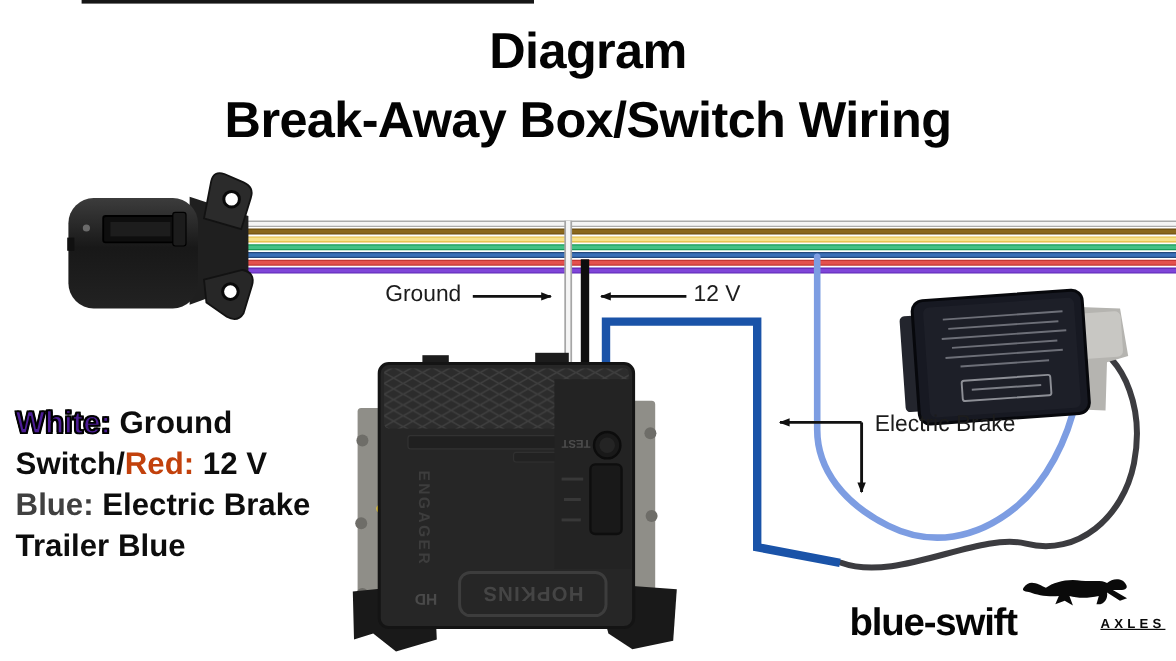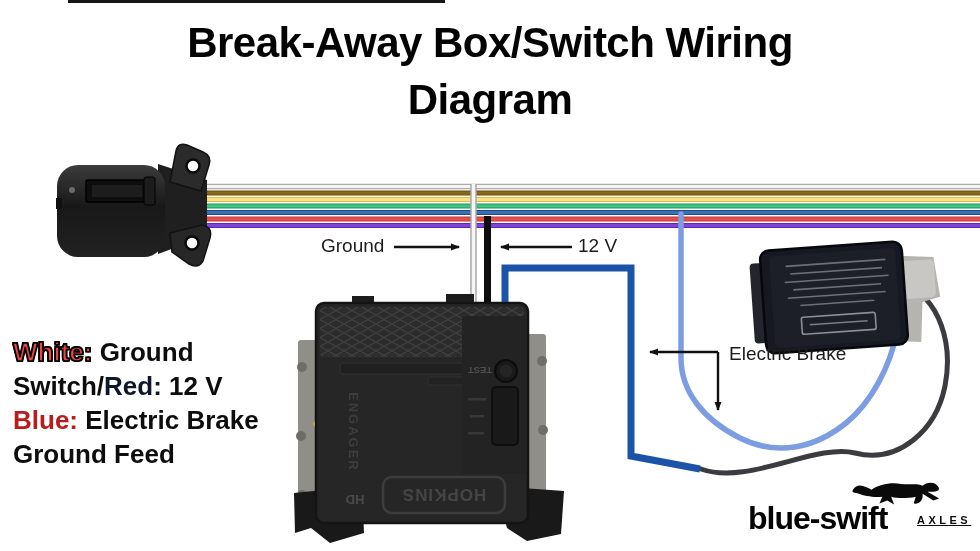--- a/index.html
+++ b/index.html
@@ -15,44 +15,44 @@
   #top-crop-line{left:68px;top:0;width:377px;height:3px;background:#161616;}
   .callout{font-size:19px;color:#1c1c1c;white-space:nowrap;}
   #ground-label{left:321px;top:235px;}
   #twelvev-label{left:578px;top:235px;}
   #brake-feed-label{left:729px;top:340px;line-height:28px;}
   #legend{
     left:13px;top:335px;font-size:26px;font-weight:bold;line-height:34px;
     color:#0d0d0d;white-space:nowrap;
   }
   .outline-white{
-    color:#ef4444;
+    color:#4c1d95;
     -webkit-text-stroke:1.4px #000;
     text-shadow:-1px -1px 0 #000,1px -1px 0 #000,-1px 1px 0 #000,1px 1px 0 #000;
   }
-  .t-red{color:#0f172a;}
-  .t-blue{color:#b91c1c;}
+  .t-red{color:#c2410c;}
+  .t-blue{color:#404040;}
   #logo-text{
-    left:748px;top:500px;font-size:32px;font-weight:bold;letter-spacing:-1px;color:#050505;
+    left:708px;top:500px;font-size:32px;font-weight:bold;letter-spacing:-1px;color:#050505;
   }
   #logo-sub{
     left:917px;top:514px;font-size:11px;font-weight:bold;letter-spacing:3.5px;color:#0a0a0a;text-decoration:underline;
   }
   svg{display:block;}
 </style>
 </head>
 <body>
 
 <div id="stage">
 
   <div id="top-crop-line" class="abs"></div>
 
   <div id="title" class="abs">
+    <div>Diagram</div>
     <div>Break-Away Box/Switch Wiring</div>
-    <div>Diagram</div>
   </div>
 
   <svg class="abs" style="left:0;top:0;" width="980" height="551" viewBox="0 0 980 551">
     <defs>
       <marker id="ah" markerWidth="10" markerHeight="9" refX="8" refY="4.5" orient="auto" markerUnits="userSpaceOnUse">
         <path d="M0,1 L9,4.5 L0,8 Z" fill="#111"></path>
       </marker>
       <linearGradient id="cylGrad" x1="0" y1="0" x2="0" y2="1">
         <stop offset="0" stop-color="#3c3c3c"></stop>
         <stop offset="0.45" stop-color="#181818"></stop>
@@ -188,19 +188,19 @@
   <div id="ground-label" class="abs callout">Ground</div>
   <div id="twelvev-label" class="abs callout">12 V</div>
   <div id="brake-feed-label" class="abs callout">
     <div>Electric Brake</div>
   </div>
 
   <div id="legend" class="abs">
     <div><span class="outline-white">White:</span><span> Ground</span></div>
     <div><span>Switch/</span><span class="t-red">Red:</span><span> 12 V</span></div>
     <div><span class="t-blue">Blue:</span><span> Electric Brake</span></div>
-    <div>Ground Feed</div>
+    <div>Trailer Blue</div>
   </div>
 
   <div id="logo-text" class="abs">blue-swift</div>
   <div id="logo-sub" class="abs">AXLES</div>
 
 </div>
 
 </body></html>

